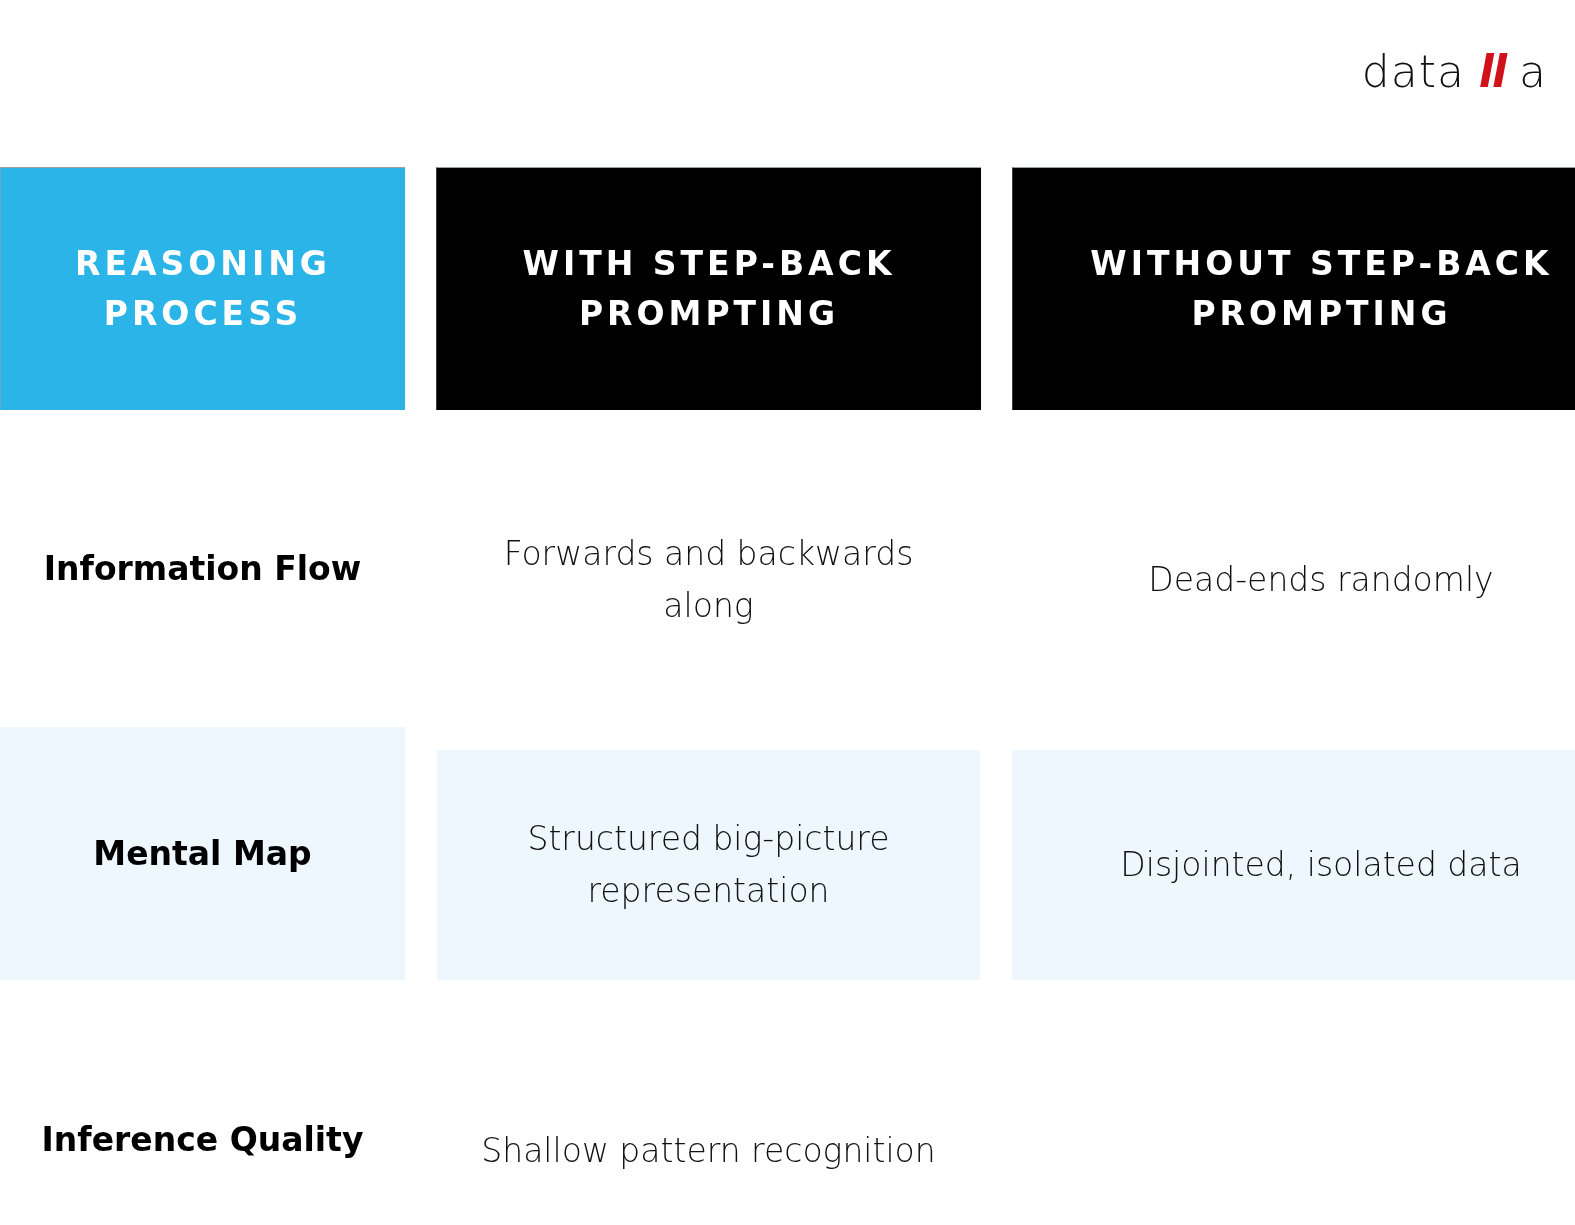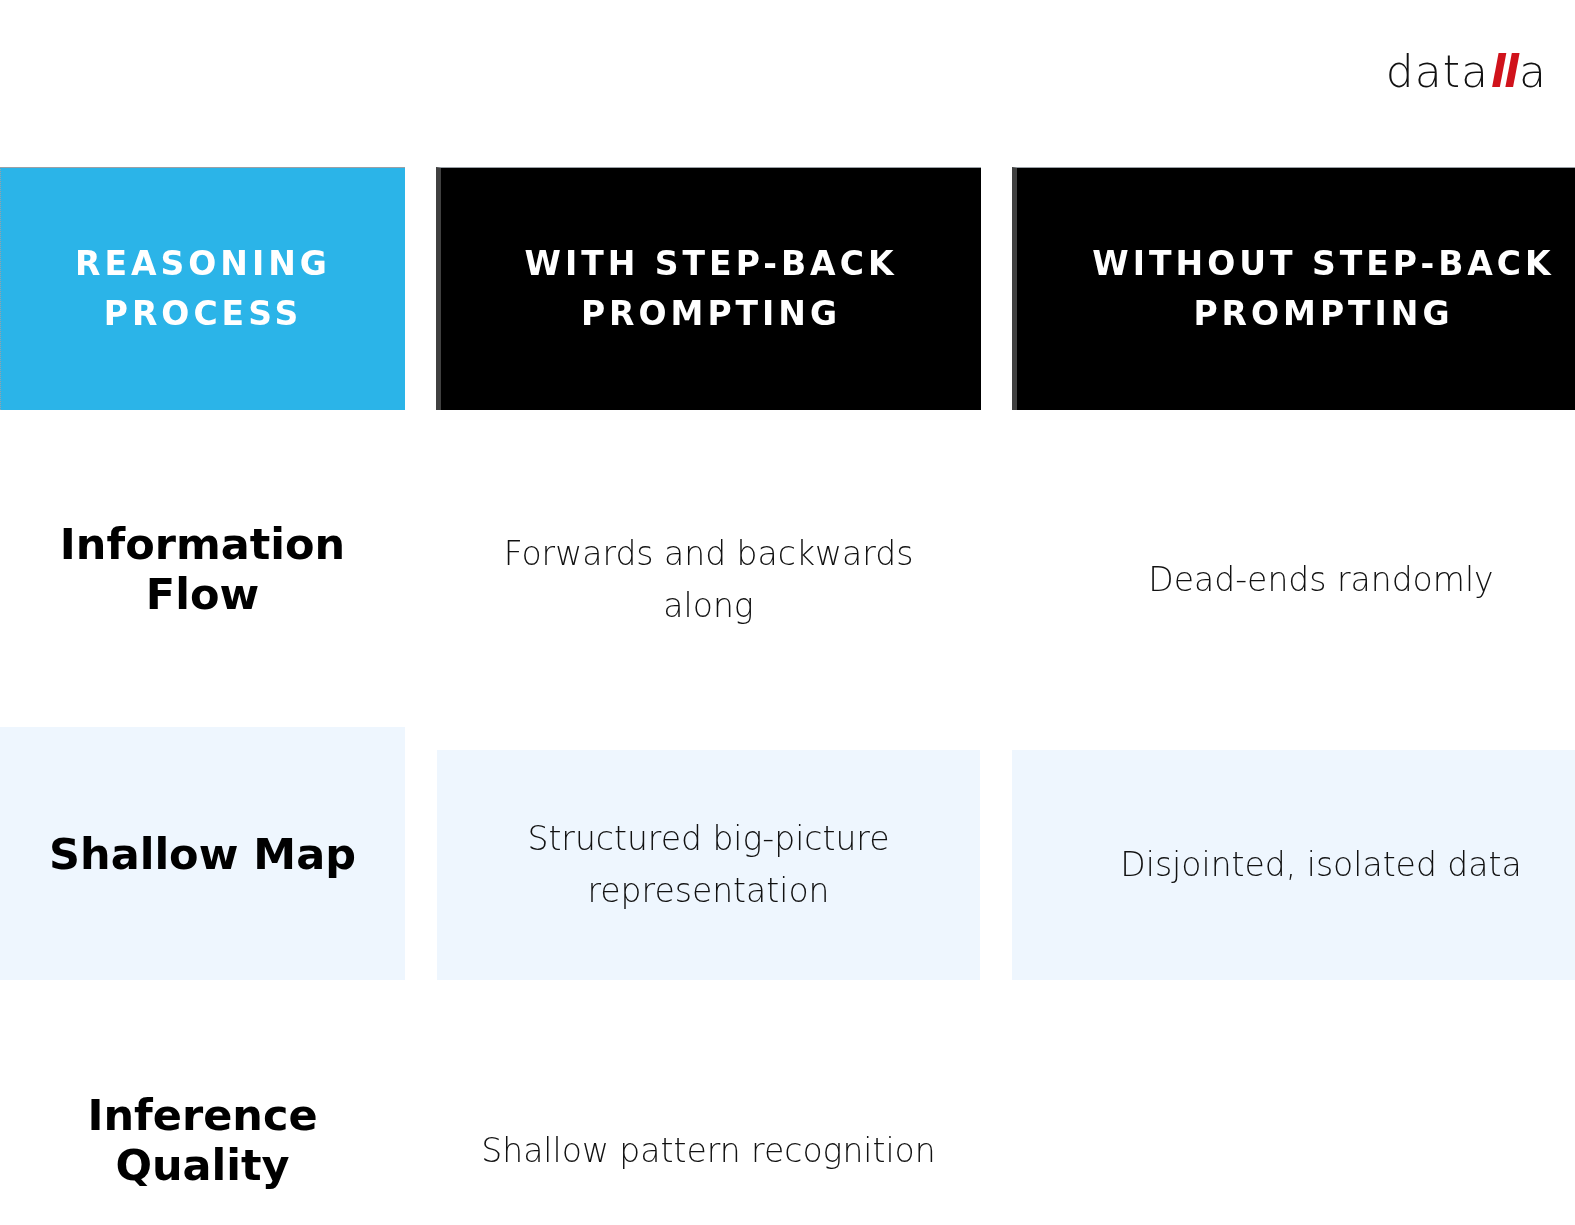--- a/index.html
+++ b/index.html
@@ -6,38 +6,38 @@
     body {
       width: 1575px; height: 1225px; background: #ffffff; position: relative; overflow: hidden;
       font-family: "DejaVu Sans", sans-serif;
     }
     .logo {
       position: absolute; right: 28px; top: 46px;
       font-family: "DejaVu Sans", sans-serif; font-weight: 200;
       font-size: 44px; letter-spacing: 1px; color: #111;
       display: flex; align-items: baseline;
     }
-    .logo .ll { color: #d0121b; font-weight: 700; font-style: italic; letter-spacing: -2px; margin: 0 2px; }
+    .logo .ll { color: #d0121b; font-weight: 700; font-style: italic; letter-spacing: -2px; margin: 0 14px; }
     .table {
       position: absolute; left: 0; top: 167px; width: 1568px;
       display: grid;
       grid-template-columns: 405px 545px 618px;
       grid-template-rows: 243px 255px 253px 257px;
       gap: 31px;
     }
     .cell {
       display: flex; align-items: center; justify-content: center; text-align: center;
       box-sizing: border-box; padding: 0 20px;
     }
     .hdr {
       color: #ffffff; font-weight: 700; font-size: 33px; letter-spacing: 4px; line-height: 50px;
-      background: #000; border-left: 5px solid #404040; border-top: 1px solid #9aa0a6;
+      background: #000; border-left: 1px solid #404040; border-top: 1px solid #9aa0a6;
     }
     .hdr.first { background: #2bb4e8; border-left: 1px dotted #9aa0a6; }
-    .rowlabel { font-weight: 700; font-size: 43px; color: #000; }
+    .rowlabel { font-weight: 700; font-size: 33px; color: #000; }
     .val { font-size: 33px; color: #111; line-height: 52px; font-weight: 300; margin-top: 23px; }
     .alt { background: #eef6fe; }
     .alt.mid { border-left: 1px solid #ffffff; border-right: 1px solid #ffffff; }
   </style>
 </head>
 <body>
 
 <div class="logo">
   <span>data</span>
     <span class="ll">ll</span>
@@ -54,21 +54,21 @@
   <div class="cell hdr">
     <div><span>WITHOUT STEP-BACK</span><br><span>PROMPTING</span></div>
   </div>
 
   <div class="cell rowlabel">Information Flow</div>
   <div class="cell val">
     <div><span>Forwards and backwards along</span><br></div>
   </div>
   <div class="cell val">Dead-ends randomly</div>
 
-  <div class="cell rowlabel alt">Shallow Map</div>
+  <div class="cell rowlabel alt">Mental Map</div>
   <div class="cell val alt mid">
     <div><span>Structured big-picture</span><br><span>representation</span></div>
   </div>
   <div class="cell val alt">Disjointed, isolated data</div>
 
   <div class="cell rowlabel">Inference Quality</div>
   <div class="cell val">Shallow pattern recognition</div>
 </div>
 
 </body></html>

